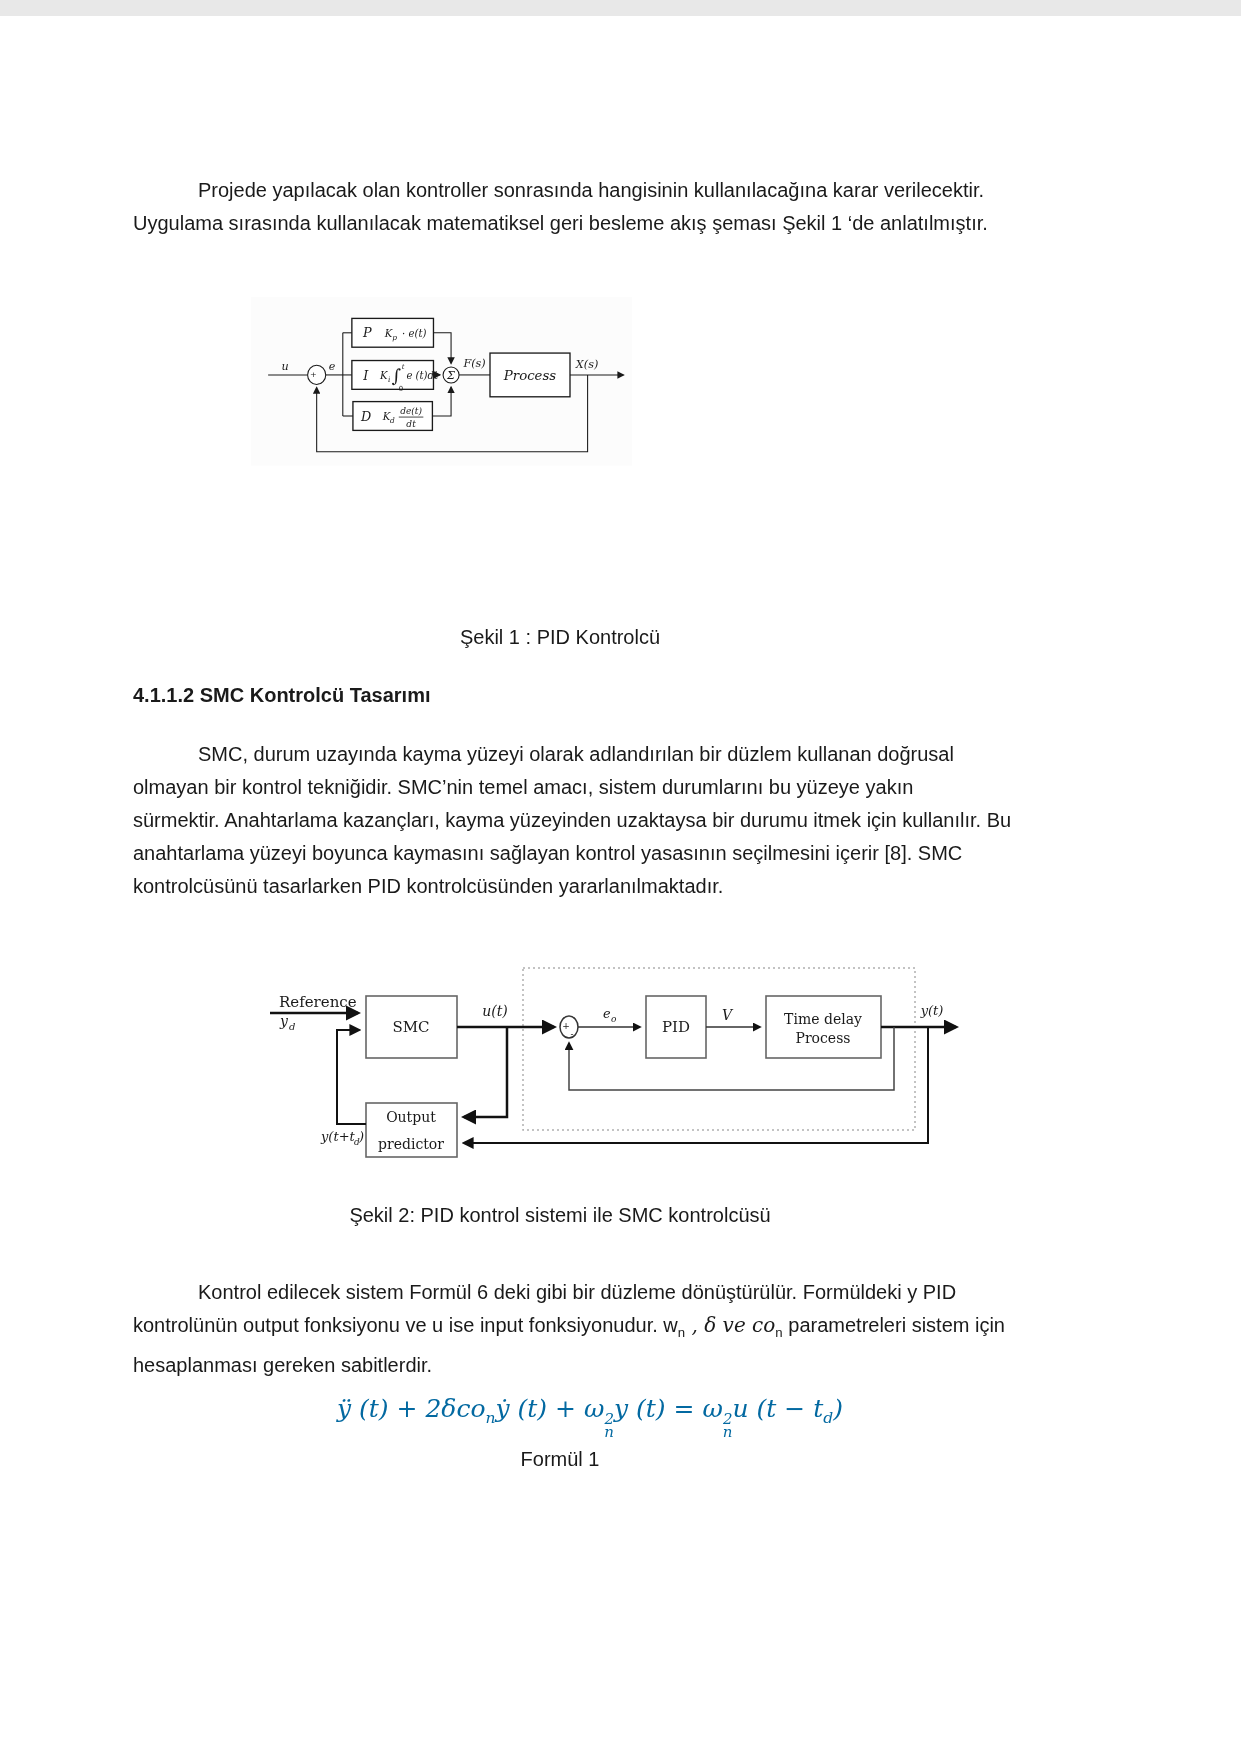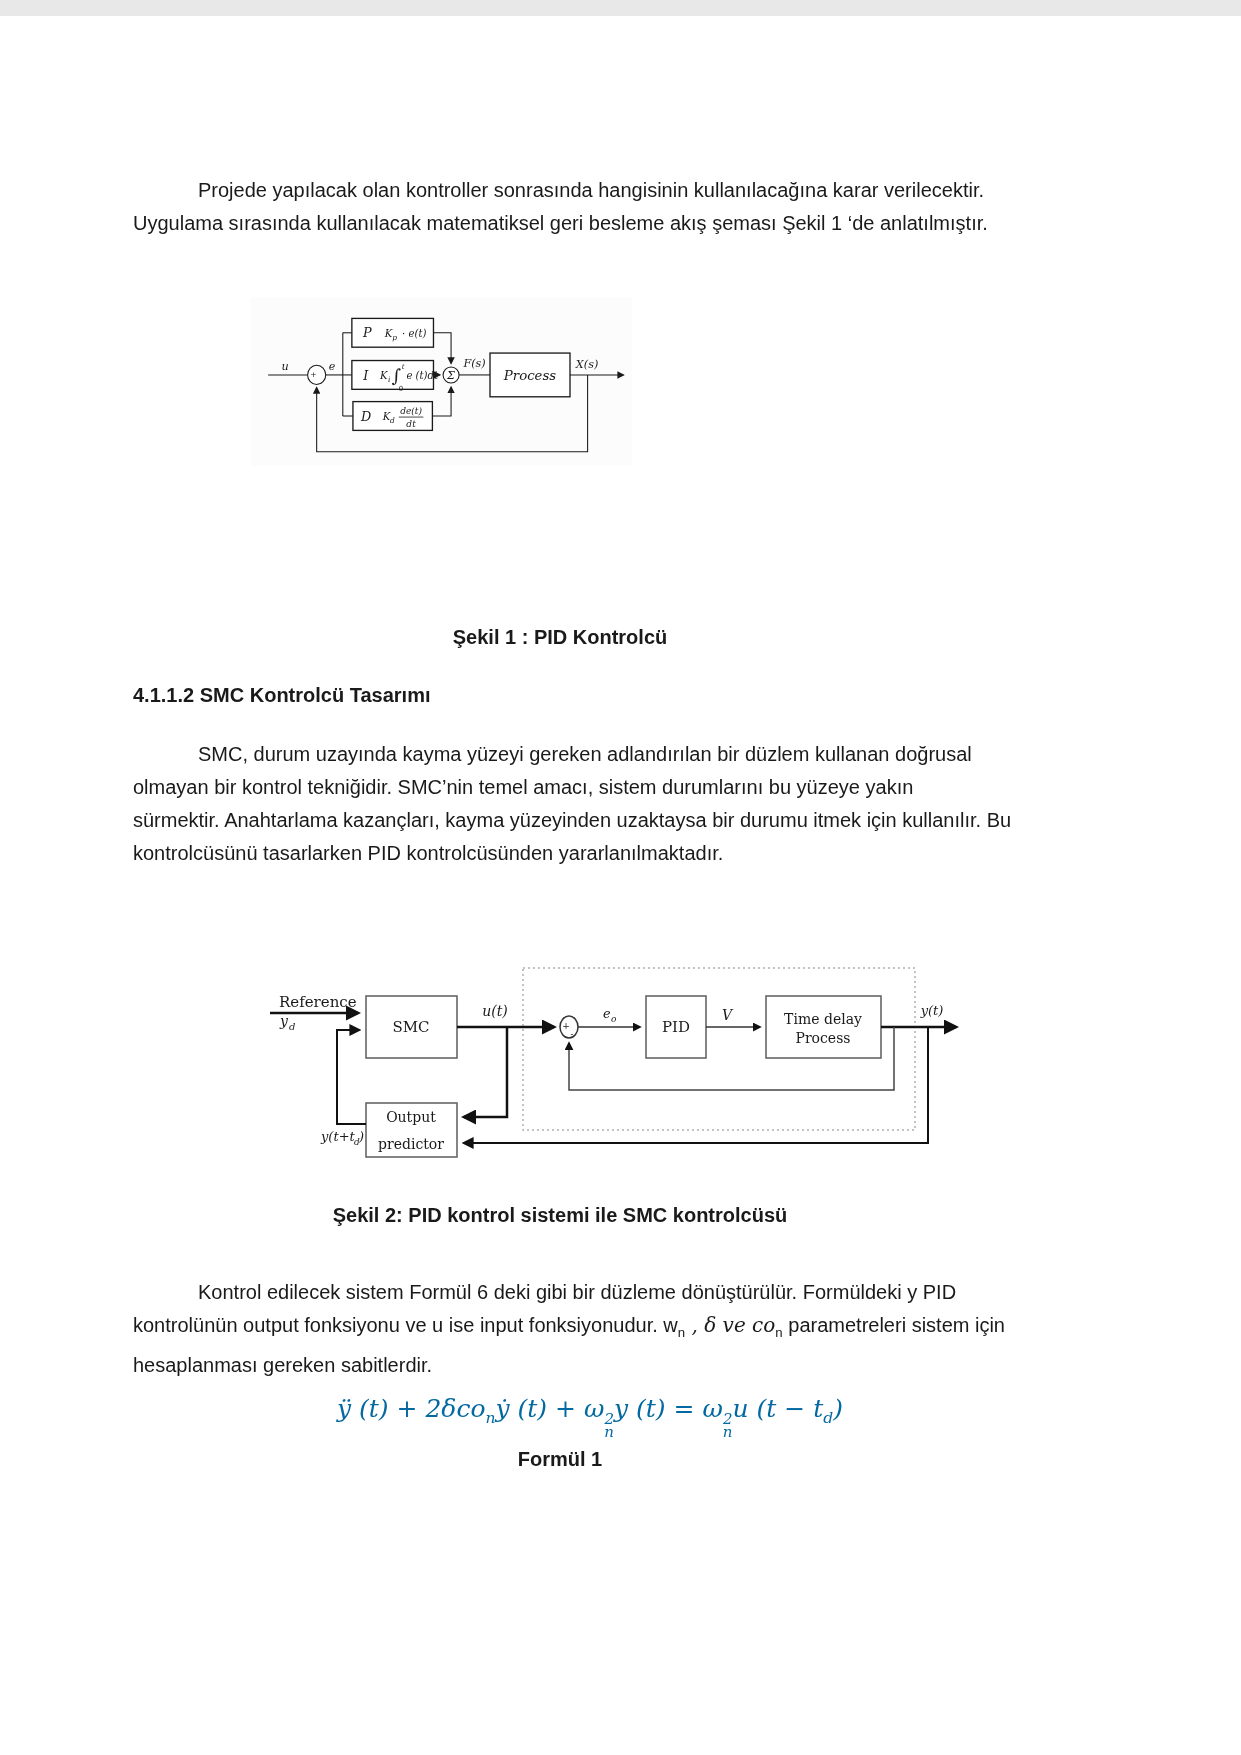--- a/index.html
+++ b/index.html
@@ -5,21 +5,21 @@
   html,body{margin:0;padding:0;background:#e8e8e8;}
   .page{
     position:relative;width:1241px;height:1755px;margin:16px auto;
     background:#ffffff;color:#1a1a1a;
     font-family:"Liberation Sans", sans-serif;
     overflow:hidden;
   }
   .bodytext{position:absolute;left:133px;width:985px;font-size:20px;line-height:33px;}
   .bodytext .ln{white-space:nowrap;}
   .bodytext .ln.indent{text-indent:65px;}
-  .caption{position:absolute;left:0;width:1120px;text-align:center;font-size:20px;font-weight:bold;white-space:nowrap;}
+  .caption{position:absolute;left:0;width:1120px;text-align:center;font-size:20px;font-weight:normal;white-space:nowrap;}
   .heading{position:absolute;left:133px;font-size:20px;font-weight:bold;white-space:nowrap;}
   svg text{font-family:"DejaVu Serif","Liberation Serif",serif;fill:#1a1a1a;}
   .mtxt{font-style:italic;}
   .rtxt{font-style:normal;}
   .formula{
     position:absolute;left:0;width:1180px;text-align:center;
     font-family:"DejaVu Serif","Liberation Serif",serif;
     font-style:italic;font-size:25px;color:#0369a1;white-space:nowrap;
   }
   .formula sub{font-size:62%;}
@@ -96,23 +96,24 @@
     <text x="882" y="415" font-size="21" class="mtxt" text-anchor="middle">X(s)</text>
 
     <polyline points="883,428 883,572 375,572 375,452" fill="none" stroke="#1a1a1a" stroke-width="2" marker-end="url(#ah)"></polyline>
   </svg>
 
   <div class="caption" style="top:610px;">Şekil 1 : PID Kontrolcü</div>
 
   <div class="heading" style="top:668px;">4.1.1.2 SMC Kontrolcü Tasarımı</div>
 
   <div class="bodytext" style="top:722px;">
-    <div class="ln indent">SMC, durum uzayında kayma yüzeyi gereken adlandırılan bir düzlem kullanan doğrusal</div>
+    <div class="ln indent">SMC, durum uzayında kayma yüzeyi olarak adlandırılan bir düzlem kullanan doğrusal</div>
     <div class="ln">olmayan bir kontrol tekniğidir. SMC’nin temel amacı, sistem durumlarını bu yüzeye yakın</div>
     <div class="ln">sürmektir. Anahtarlama kazançları, kayma yüzeyinden uzaktaysa bir durumu itmek için kullanılır. Bu</div>
+    <div class="ln">anahtarlama yüzeyi boyunca kaymasını sağlayan kontrol yasasının seçilmesini içerir [8]. SMC</div>
     <div class="ln">kontrolcüsünü tasarlarken PID kontrolcüsünden yararlanılmaktadır.</div>
   </div>
 
   <svg style="position:absolute;left:245px;top:940px;" width="730" height="250" viewBox="245 940 730 250">
     <defs>
       <marker id="ah2" viewBox="0 0 10 10" refX="8" refY="5" markerWidth="6" markerHeight="6" orient="auto-start-reverse">
         <path d="M0,0 L10,5 L0,10 z" fill="#111111"></path>
       </marker>
     </defs>
 

